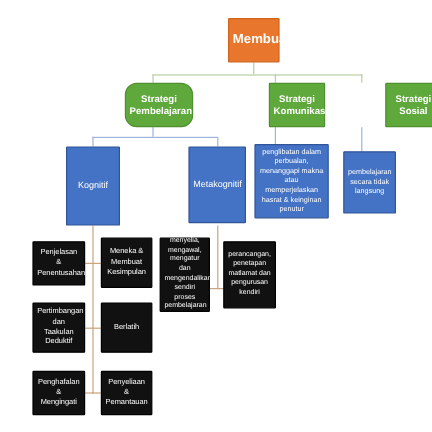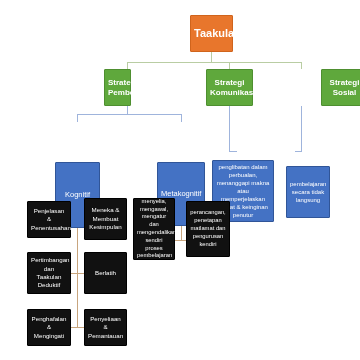--- a/index.html
+++ b/index.html
@@ -43,21 +43,20 @@
     border: 1px solid #4E8F30;
     font-size: 8px;
     font-weight: bold;
     border-radius: 1px;
   }
   .blue {
     background: #4472C4;
     border: 1px solid #305598;
     font-size: 7px;
     border-radius: 1px;
-    margin-top: 40px;
   }
   .blue.label {
     font-size: 7.5px;
   }
   .blue.para {
     font-size: 6px;
     line-height: 1.35;
   }
   .black {
     background: #111111;
@@ -105,27 +104,27 @@
   <div class="conn tan-line" style="left:71px; top:273px; width:7px; height:1px;"></div>
   <div class="conn tan-line" style="left:77px; top:273px; width:7px; height:1px;"></div>
   <div class="conn tan-line" style="left:71px; top:327px; width:7px; height:1px;"></div>
   <div class="conn tan-line" style="left:77px; top:327px; width:7px; height:1px;"></div>
 
   <div class="conn tan-line" style="left:181px; top:188px; width:1px; height:52px;"></div>
   <div class="conn tan-line" style="left:175px; top:240px; width:7px; height:1px;"></div>
   <div class="conn tan-line" style="left:181px; top:240px; width:8px; height:1px;"></div>
 
   <div class="node root" style="left:190px; top:15px; width:43px; height:37px;">
-    <span>Taakulan</span>
+    <span>Membuat</span>
   </div>
 
-  <div class="node green" style="left:104px; top:69px; width:27px; height:37px;">
+  <div class="node green" style="left:104px; top:69px; width:57px; height:37px;border-radius:10px;">
     <span>Strategi Pembelajaran</span>
   </div>
-  <div class="node green" style="left:206px; top:69px; width:47px; height:37px;">
+  <div class="node green" style="left:224px; top:69px; width:47px; height:37px;">
     <span>Strategi Komunikasi</span>
   </div>
   <div class="node green" style="left:278px; top:69px; width:47px; height:37px;margin-left:43px;">
     <span>Strategi Sosial</span>
   </div>
 
   <div class="node blue label" style="left:55px; top:122px; width:45px; height:66px;">
     <span>Kognitif</span>
   </div>
   <div class="node blue label" style="left:157px; top:122px; width:48px; height:64px;">

